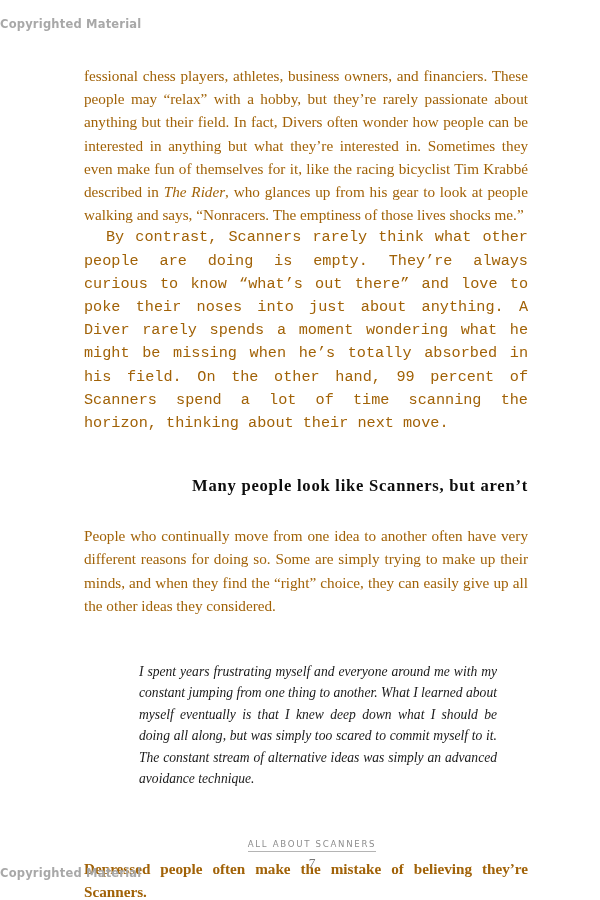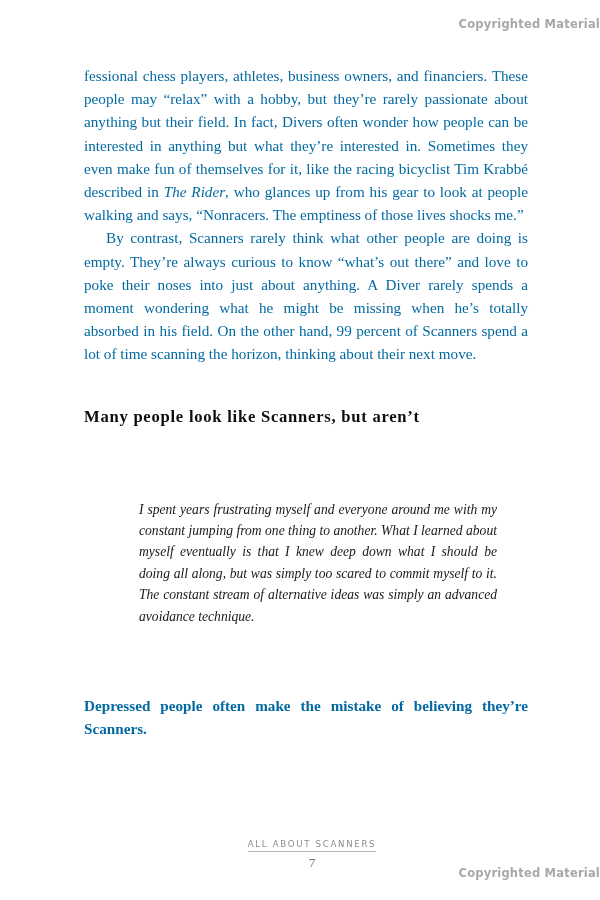--- a/index.html
+++ b/index.html
@@ -22,21 +22,21 @@
     width: 600px;
     height: 900px;
     box-sizing: border-box;
   }
 
   
   .watermark {
     position: absolute;
     left: 0;
     width: 600px;
-    text-align: right;
+    text-align: left;
     font-family: "DejaVu Sans", sans-serif;
     font-size: 11.5px;
     font-weight: 700;
     letter-spacing: 0.2px;
     color: #a8a8a8;
     white-space: nowrap;
   }
   .watermark-top { top: 17px; }
   .watermark-bottom { top: 866px; }
 
@@ -48,36 +48,37 @@
     width: 444px;
   }
 
   p.body-text {
     margin: 0;
     font-size: 15.2px;
     line-height: 23.2px;
     text-align: justify;
     text-justify: inter-word;
     hyphens: none;
-    color: #0369a1;
+    color: #a16207;
   }
   p.body-text + p.body-text {
     text-indent: 22px;
+    font-family: Liberation Mono, monospace;
   }
   p.no-indent { text-indent: 0 !important; }
 
   .ital { font-style: italic; }
   .bold { font-weight: 700; }
 
   
   h2.section-heading {
     margin: 0;
     font-size: 16.6px;
     font-weight: 700;
-    text-align: left;
+    text-align: right;
     letter-spacing: 0.75px;
     line-height: 22px;
     color: #0d0d0d;
   }
   .heading-wrap {
     padding-top: 40px;
     padding-bottom: 27px;
   }
 
   
@@ -134,20 +135,21 @@
   <div class="text-column">
 
     <p class="body-text no-indent"><span>fessional chess players, athletes, business owners, and financiers. These people may “relax” with a hobby, but they’re rarely passionate about anything but their field. In fact, Divers often wonder how people can be interested in anything but what they’re interested in. Sometimes they even make fun of themselves for it, like the racing bicyclist Tim Krabbé described in </span><span class="ital">The Rider</span><span>, who glances up from his gear to look at people walking and says, “Nonracers. The emptiness of those lives shocks me.”</span></p>
 
     <p class="body-text">By contrast, Scanners rarely think what other people are doing is empty. They’re always curious to know “what’s out there” and love to poke their noses into just about anything. A Diver rarely spends a moment wondering what he might be missing when he’s totally absorbed in his field. On the other hand, 99 percent of Scanners spend a lot of time scanning the horizon, thinking about their next move.</p>
 
     <div class="heading-wrap">
       <h2 class="section-heading">Many people look like Scanners, but aren’t</h2>
     </div>
 
+    <p class="body-text no-indent">People who continually move from one idea to another often have very different reasons for doing so. Some are simply trying to make up their minds, and when they find the “right” choice, they can easily give up all the other ideas they considered.</p>
 
 
     <div class="quotes-wrap">
       <blockquote class="quote-block">I spent years frustrating myself and everyone around me with my constant jumping from one thing to another. What I learned about myself eventually is that I knew deep down what I should be doing all along, but was simply too scared to commit myself to it. The constant stream of alternative ideas was simply an advanced avoidance technique.</blockquote>
       <div class="quote-spacer"></div>
     </div>
 
     <p class="body-text"><span class="bold">Depressed people often make the mistake of believing they’re Scanners.</span></p>
 
   </div>

